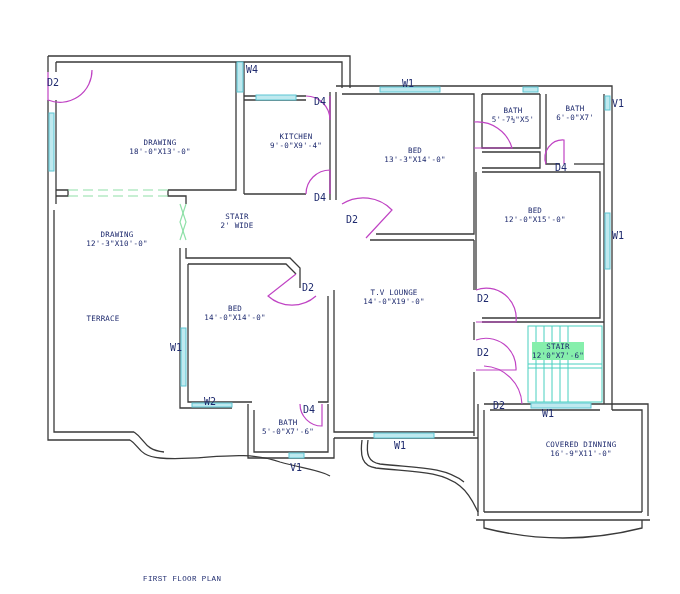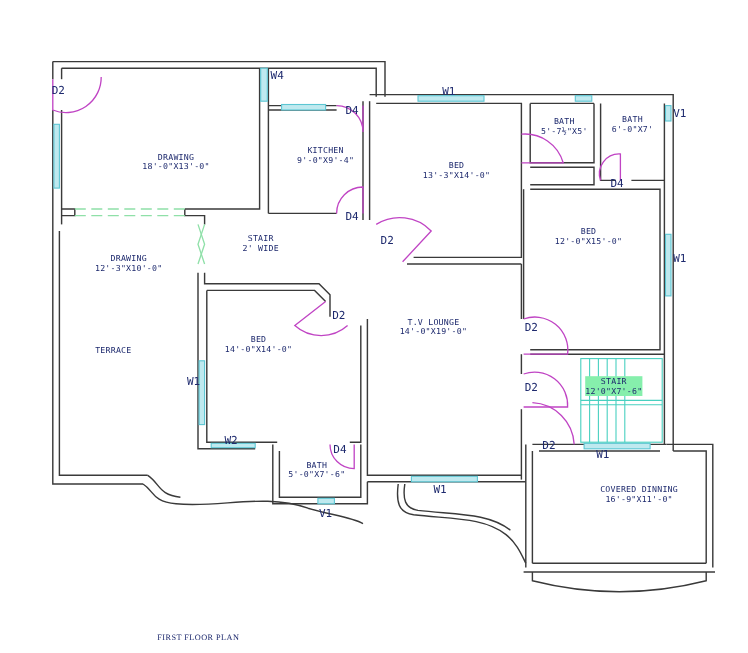--- a/index.html
+++ b/index.html
@@ -1,20 +1,20 @@
 <!DOCTYPE html>
 <html><head>
   <meta charset="utf-8">
   <style>
     html, body { margin: 0; padding: 0; background: #ffffff; }
     body { width: 680px; height: 594px; position: relative; overflow: hidden; font-family: "DejaVu Sans Mono", monospace; }
     #plan { position: absolute; left: 0; top: 0; width: 680px; height: 594px; }
     .lbl { position: absolute; font-family: "DejaVu Sans Mono", monospace; font-size: 7.5px; color: #1e2a6e; line-height: 9px; text-align: center; white-space: nowrap; letter-spacing: 0.2px; }
     .tag { position: absolute; font-family: "DejaVu Sans Mono", monospace; font-size: 10px; color: #1e2a6e; white-space: nowrap; }
-    .title { position: absolute; font-family: Liberation Serif, serif; font-size: 7.5px; color: #1e2a6e; letter-spacing: 0.4px; }
+    .title { position: absolute; font-family: Liberation Mono, monospace; font-size: 7.5px; color: #1e2a6e; letter-spacing: 0.4px; }
     .wall { fill: none; stroke: #3a3a3a; stroke-width: 1.3; }
     .win { fill: #bfe9ef; stroke: #5cc6d3; stroke-width: 1; }
     .door { fill: none; stroke: #c044c4; stroke-width: 1.2; }
     .open { fill: none; stroke: #8fe0a8; stroke-width: 1.2; stroke-dasharray: 10 5; }
     .stair { fill: none; stroke: #48d0c0; stroke-width: 1; }
   </style>
 </head>
 <body>
 
 <svg id="plan" viewBox="0 0 680 594" xmlns="http://www.w3.org/2000/svg">

